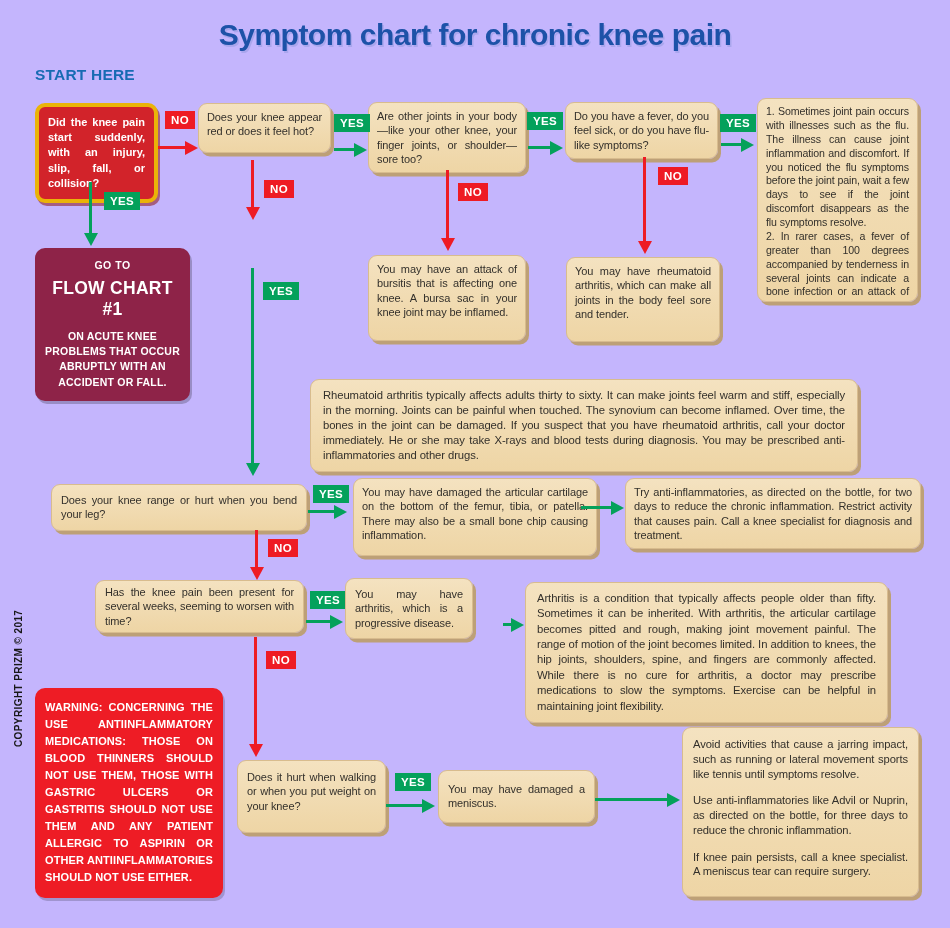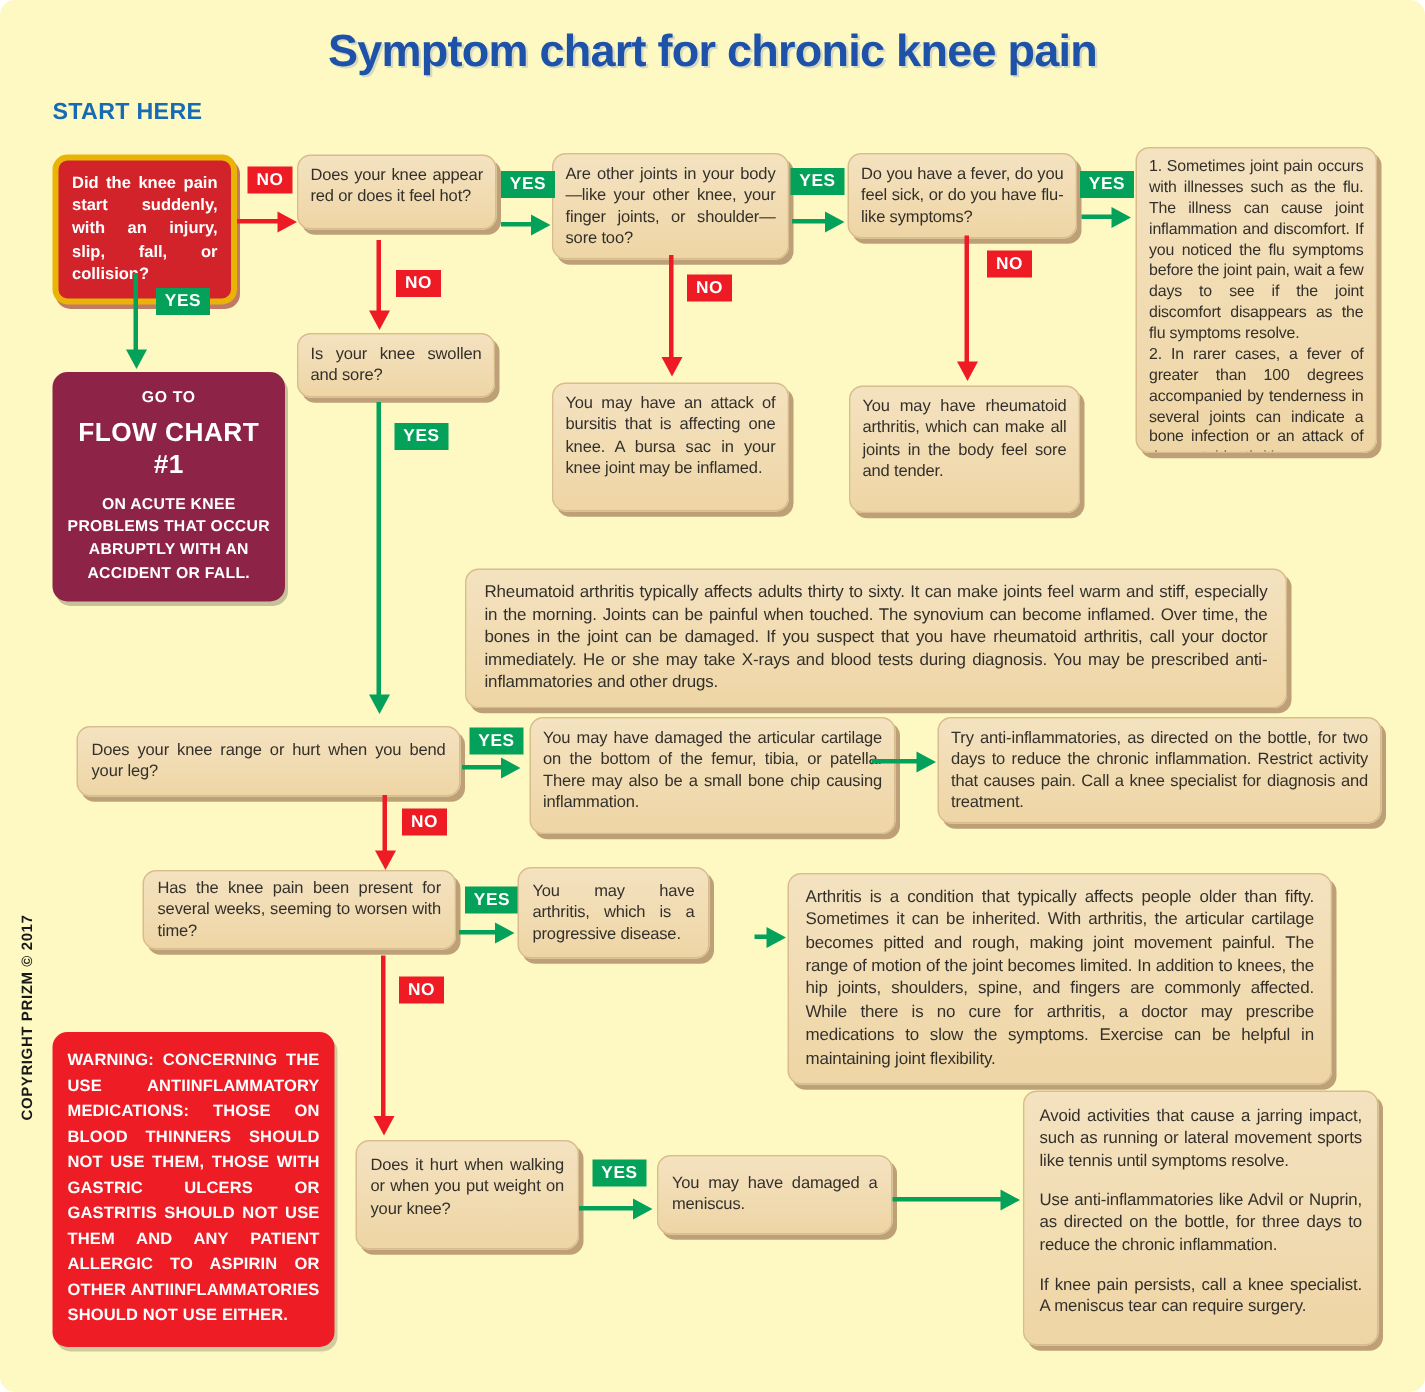--- a/index.html
+++ b/index.html
@@ -1,17 +1,17 @@
 <!DOCTYPE html>
 <html><head>
 <meta charset="utf-8">
 <style>
   html,body{margin:0;padding:0;background:#fff;}
-  .stage{position:relative;width:950px;height:928px;background:#fef9c3;overflow:hidden;
-         font-family:"Liberation Sans",sans-serif;border-radius:10px;}
+  .stage{position:relative;width:950px;height:928px;background:#c4b5fd;overflow:hidden;
+         font-family:"Liberation Sans",sans-serif;}
   .title{position:absolute;left:0;right:0;top:18px;text-align:center;font-size:30px;font-weight:800;
          color:#1d52a8;letter-spacing:-0.5px;text-shadow:1.5px 1.5px 0 rgba(90,125,190,0.25);}
   .starthere{position:absolute;left:35px;top:66px;font-size:15.5px;font-weight:800;color:#176bb3;letter-spacing:0.2px;}
 
   .tbox{position:absolute;box-sizing:border-box;background:linear-gradient(180deg,#f4e2c0,#eed5a5);
         border:1px solid #d8bc8e;border-radius:9px;box-shadow:3px 3.5px 0 #bda077;
         padding:6px 8px;font-size:11px;line-height:1.3;color:#33302b;text-align:justify;letter-spacing:-0.1px;}
   .rbox{position:absolute;box-sizing:border-box;background:#d2232a;border:4px solid #eab308;border-radius:10px;
         box-shadow:2px 3px 0 rgba(140,20,25,0.55);color:#fff;font-size:11px;line-height:1.38;
         padding:8px 9px;text-align:justify;font-weight:600;}
@@ -94,21 +94,20 @@
   <div class="ah-down red" style="left:246px;top:207px;"></div>
 
   <div class="badge no" style="left:458px;top:183px;">NO</div>
   <div class="line red vl" style="left:446px;top:170px;height:69px;"></div>
   <div class="ah-down red" style="left:441px;top:238px;"></div>
 
   <div class="badge no" style="left:658px;top:167px;">NO</div>
   <div class="line red vl" style="left:643px;top:157px;height:85px;"></div>
   <div class="ah-down red" style="left:638px;top:241px;"></div>
 
-  <div class="tbox" style="left:198px;top:222px;width:132px;min-height:42px;">Is your knee swollen and sore?</div>
   <div class="tbox" style="left:368px;top:255px;width:158px;min-height:86px;">You may have an attack of bursitis that is affecting one knee. A bursa sac in your knee joint may be inflamed.</div>
   <div class="tbox" style="left:566px;top:257px;width:154px;min-height:85px;">You may have rheumatoid arthritis, which can make all joints in the body feel sore and tender.</div>
 
   <div class="badge yes" style="left:263px;top:282px;">YES</div>
   <div class="line green vl" style="left:251px;top:268px;height:196px;"></div>
   <div class="ah-down green" style="left:246px;top:463px;"></div>
 
   <div class="tbox" style="left:310px;top:379px;width:548px;min-height:82px;padding:8px 12px;font-size:11.3px;line-height:1.33;">Rheumatoid arthritis typically affects adults thirty to sixty. It can make joints feel warm and stiff, especially in the morning. Joints can be painful when touched. The synovium can become inflamed. Over time, the bones in the joint can be damaged. If you suspect that you have rheumatoid arthritis, call your doctor immediately. He or she may take X-rays and blood tests during diagnosis. You may be prescribed anti-inflammatories and other drugs.</div>
 
   <div class="tbox" style="left:51px;top:484px;width:256px;min-height:42px;padding:8px 9px;">Does your knee range or hurt when you bend your leg?</div>

